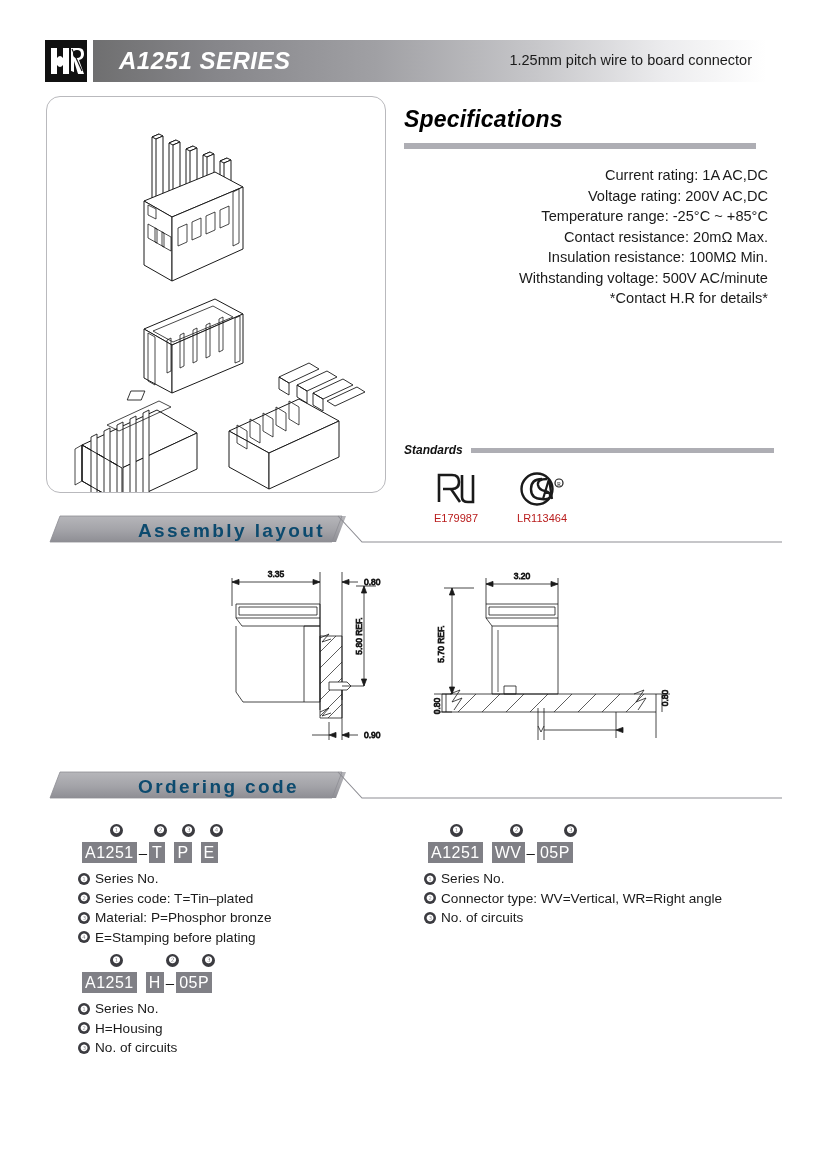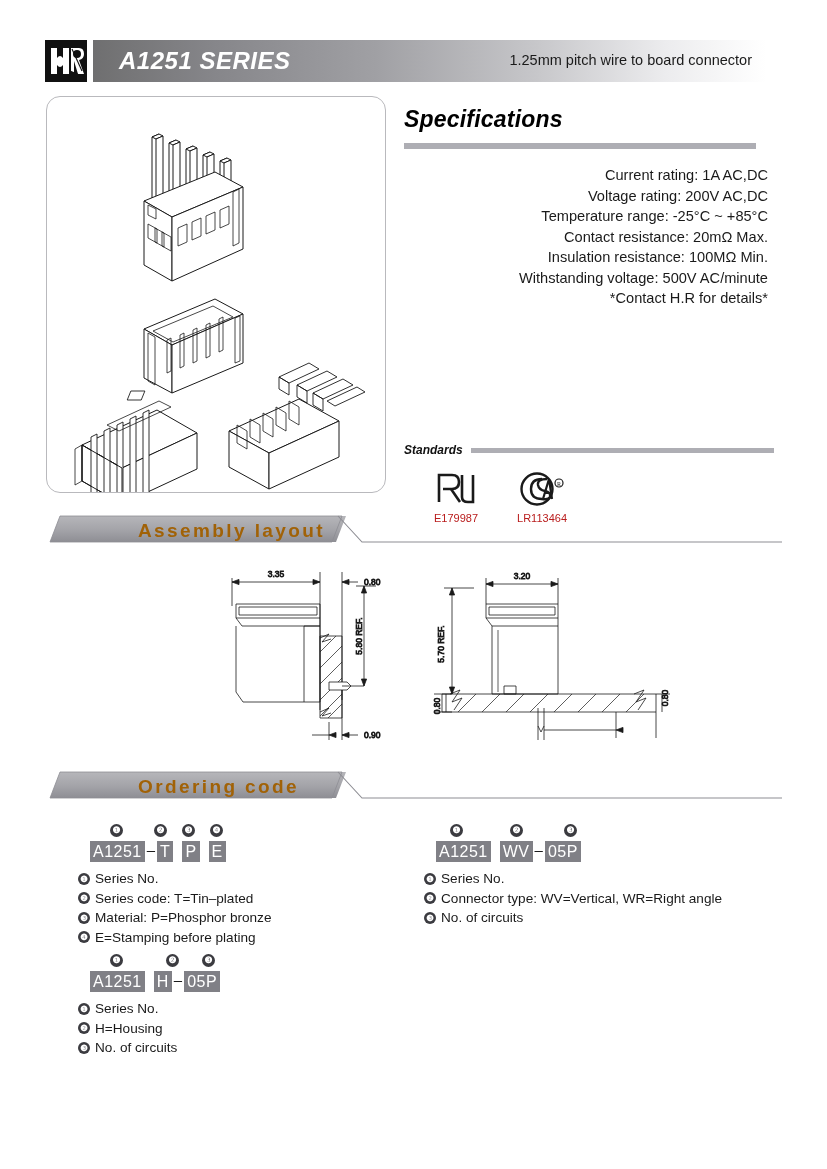--- a/index.html
+++ b/index.html
@@ -164,21 +164,21 @@
     position: absolute;
     left: 0;
     top: 0;
   }
   .section-label {
     position: absolute;
     left: 92px;
     top: 8px;
     font-size: 19px;
     font-weight: bold;
-    color: #a16207;
+    color: #0c4a6e;
     letter-spacing: 2.4px;
     white-space: nowrap;
   }
 
   
   .drawings {
     position: absolute;
     left: 46px;
     top: 560px;
     width: 736px;
@@ -199,23 +199,23 @@
     background: #3b3b40;
     color: #ffffff;
     font-size: 9px;
     line-height: 13px;
     text-align: center;
     font-weight: bold;
   }
   .code-line {
     position: absolute;
     top: 17px;
-    left: 12px;
+    left: 4px;
     display: flex;
-    align-items: flex-start;
+    align-items: center;
     height: 22px;
   }
   .code-box {
     background: #808086;
     color: #ffffff;
     font-size: 16px;
     line-height: 21px;
     height: 21px;
     padding: 0 3px;
     letter-spacing: 0.5px;

